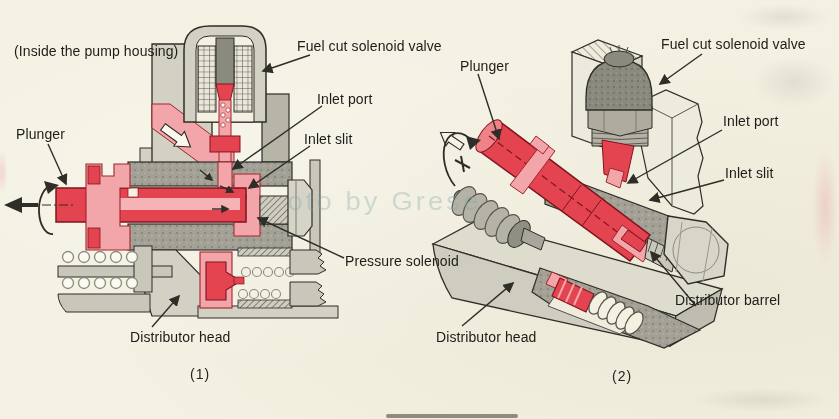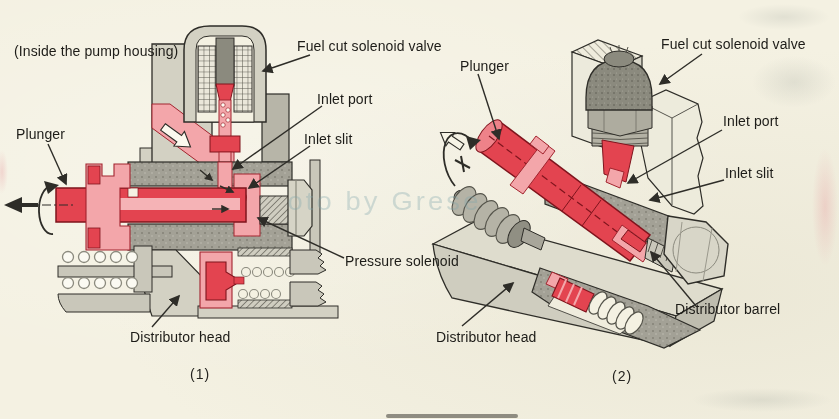--- a/index.html
+++ b/index.html
@@ -299,17 +299,17 @@
   <div class="label" style="left:317px;top:91px;">Inlet port</div>
   <div class="label" style="left:304px;top:131px;">Inlet slit</div>
   <div class="label" style="left:345px;top:253px;">Pressure solenoid</div>
   <div class="label" style="left:130px;top:329px;">Distributor head</div>
   <div class="caption" style="left:190px;top:366px;">(1)</div>
 
   <div class="label" style="left:460px;top:58px;">Plunger</div>
   <div class="label" style="left:661px;top:36px;">Fuel cut solenoid valve</div>
   <div class="label" style="left:723px;top:113px;">Inlet port</div>
   <div class="label" style="left:725px;top:165px;">Inlet slit</div>
-  <div class="label" style="left:675px;top:301px;text-align:center;">Distributor barrel</div>
+  <div class="label" style="left:675px;top:292px;text-align:center;">Distributor barrel</div>
   <div class="label" style="left:436px;top:329px;">Distributor head</div>
   <div class="caption" style="left:612px;top:368px;">(2)</div>
 
 </div>
 
 </body></html>

